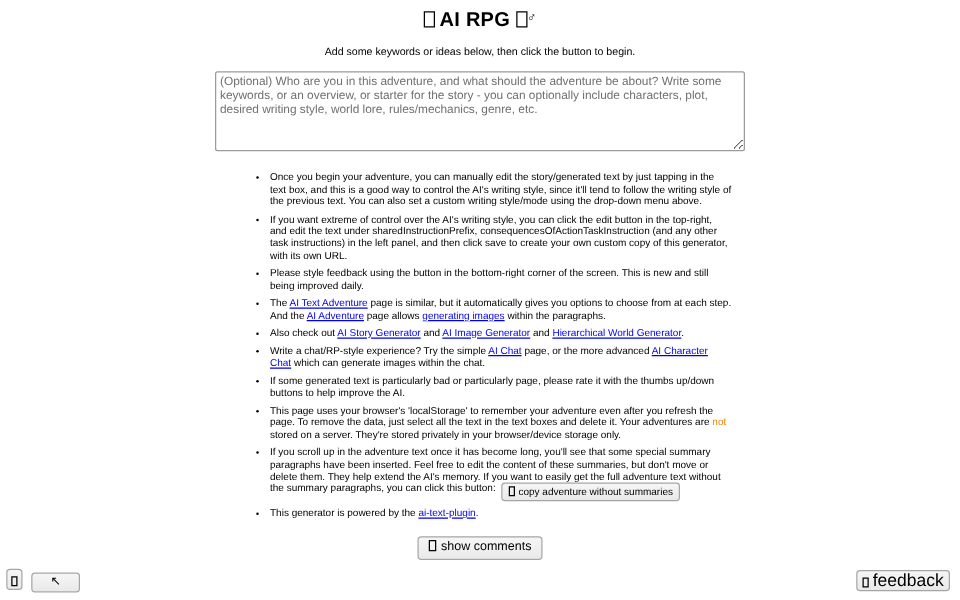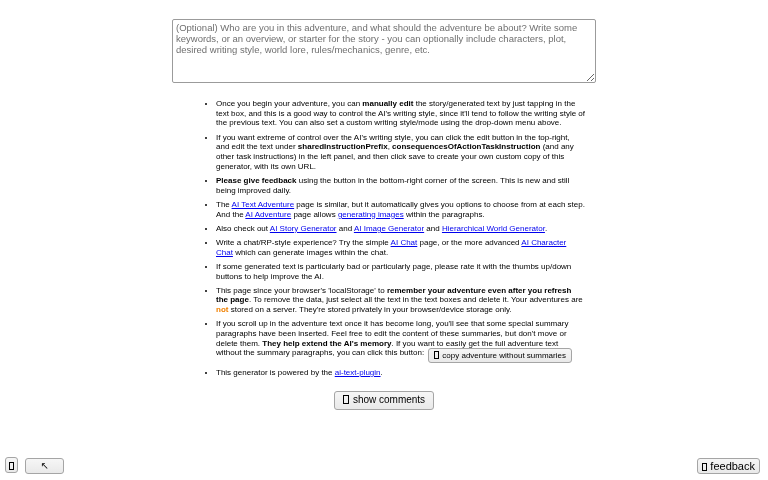--- a/index.html
+++ b/index.html
@@ -63,62 +63,66 @@
 
   ul.info-list {
     width:402px;
     margin:16px auto 0;
     padding-left:33px;
     text-align:left;
     font-size:8px;
     line-height:9.7px;
   }
   ul.info-list li { margin-bottom:4.5px; }
-  .b { font-weight:bold; }
+  .b { font-weight:normal; }
   .orange { color:#f08000; }
   ul.info-list a { color:#0000EE; cursor:pointer; }
   .inline-btn {
     font-size:8px;
     padding:2px 5px;
     margin-left:2px;
     vertical-align:-3px;
     line-height:9px;
   }
   .inline-btn .tofu-s { vertical-align:-1px; }
 
   .corner { position:absolute; bottom:6px; }
   .corner-left { left:5px; }
   .corner-right { right:8px; }
   .mini-btn {
-    font-size:11px;
+    font-size:14px;
     padding:2px 4px;
     line-height:10px;
   }
   .emoji-btn { padding:2px 3px; }
   .arrow-btn { padding:2px 14px; margin-left:3px; font-size:10px; }
 </style>
 </head>
 <body>
 
 <div class="page">
 
+  <h1 class="title"><span class="tofu tofu-l"></span>
+    <span>AI RPG</span>
+    <span class="tofu tofu-l"></span><span class="male-sign">♂</span></h1>
 
+  <div class="subtitle">Add some keywords or ideas below, then click the button to begin.</div>
 
   <textarea class="prompt" placeholder="(Optional) Who are you in this adventure, and what should the adventure be about? Write some keywords, or an overview, or starter for the story - you can optionally include characters, plot, desired writing style, world lore, rules/mechanics, genre, etc." style=""></textarea>
 
 
   <ul class="info-list">
       <li><span>Once you begin your adventure, you can </span><span class="b">manually edit</span><span> the story/generated text by just tapping in the text box, and this is a good way to control the AI's writing style, since it'll tend to follow the writing style of the previous text. You can also set a custom writing style/mode using the drop-down menu above.</span></li>
       <li><span>If you want extreme of control over the AI's writing style, you can click the edit button in the top-right, and edit the text under </span><span class="b">sharedInstructionPrefix</span><span>, </span><span class="b">consequencesOfActionTaskInstruction</span><span> (and any other task instructions) in the left panel, and then click save to create your own custom copy of this generator, with its own URL.</span></li>
-      <li><span class="b">Please give feedback</span><span> using the button in the bottom-right corner of the screen. This is new and still being improved daily.</span></li>
+      <li><span class="b">Please style feedback</span><span> using the button in the bottom-right corner of the screen. This is new and still being improved daily.</span></li>
       <li><span>The </span><a href="#">AI Text Adventure</a><span> page is similar, but it automatically gives you options to choose from at each step. And the </span><a href="#">AI Adventure</a><span> page allows </span><a href="#">generating images</a><span> within the paragraphs.</span></li>
       <li><span>Also check out </span><a href="#">AI Story Generator</a><span> and </span><a href="#">AI Image Generator</a><span> and </span><a href="#">Hierarchical World Generator</a><span>.</span></li>
       <li><span>Write a chat/RP-style experience? Try the simple </span><a href="#">AI Chat</a><span> page, or the more advanced </span><a href="#">AI Character Chat</a><span> which can generate images within the chat.</span></li>
       <li><span>If some generated text is particularly bad or particularly page, please rate it with the thumbs up/down buttons to help improve the AI.</span></li>
-      <li><span>This page since your browser's 'localStorage' to </span><span class="b">remember your adventure even after you refresh the page</span><span>. To remove the data, just select all the text in the text boxes and delete it. Your adventures are </span><span class="b orange">not</span><span> stored on a server. They're stored privately in your browser/device storage only.</span></li>
+      <li><span>This page uses your browser's 'localStorage' to </span><span class="b">remember your adventure even after you refresh the page</span><span>. To remove the data, just select all the text in the text boxes and delete it. Your adventures are </span><span class="b orange">not</span><span> stored on a server. They're stored privately in your browser/device storage only.</span></li>
       <li><span>If you scroll up in the adventure text once it has become long, you'll see that some special summary paragraphs have been inserted. Feel free to edit the content of these summaries, but don't move or delete them. </span><span class="b">They help extend the AI's memory</span><span>. If you want to easily get the full adventure text without the summary paragraphs, you can click this button: </span><button class="btn inline-btn"><span class="tofu tofu-s"></span>copy adventure without summaries</button></li>
       <li><span>This generator is powered by the </span><a href="#">ai-text-plugin</a><span>.</span></li>
     </ul>
 
   <button class="btn comments-btn"><span class="tofu tofu-m"></span><span>show comments</span></button>
 
 </div>
 
 <div class="corner corner-left">
   <button class="btn mini-btn emoji-btn"><span class="tofu tofu-s" style="margin-right:0"></span></button>

